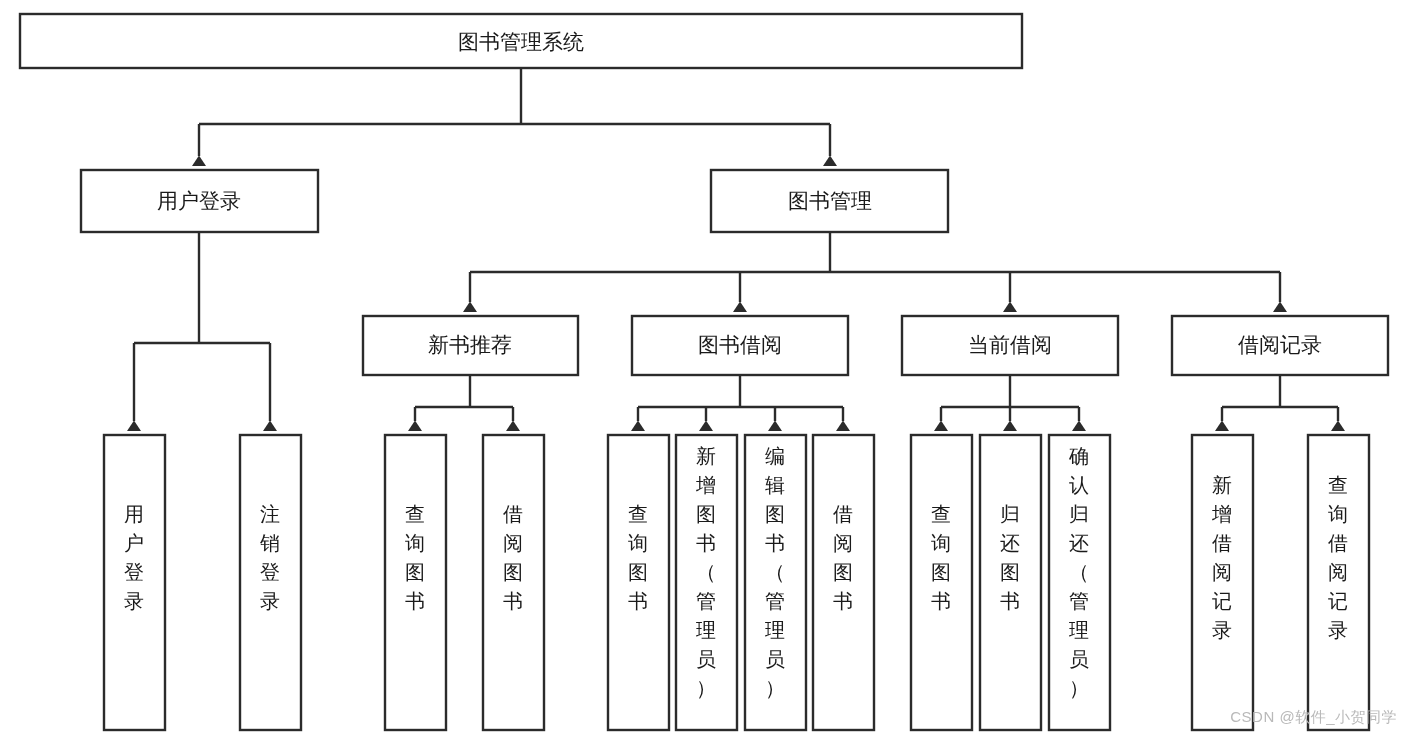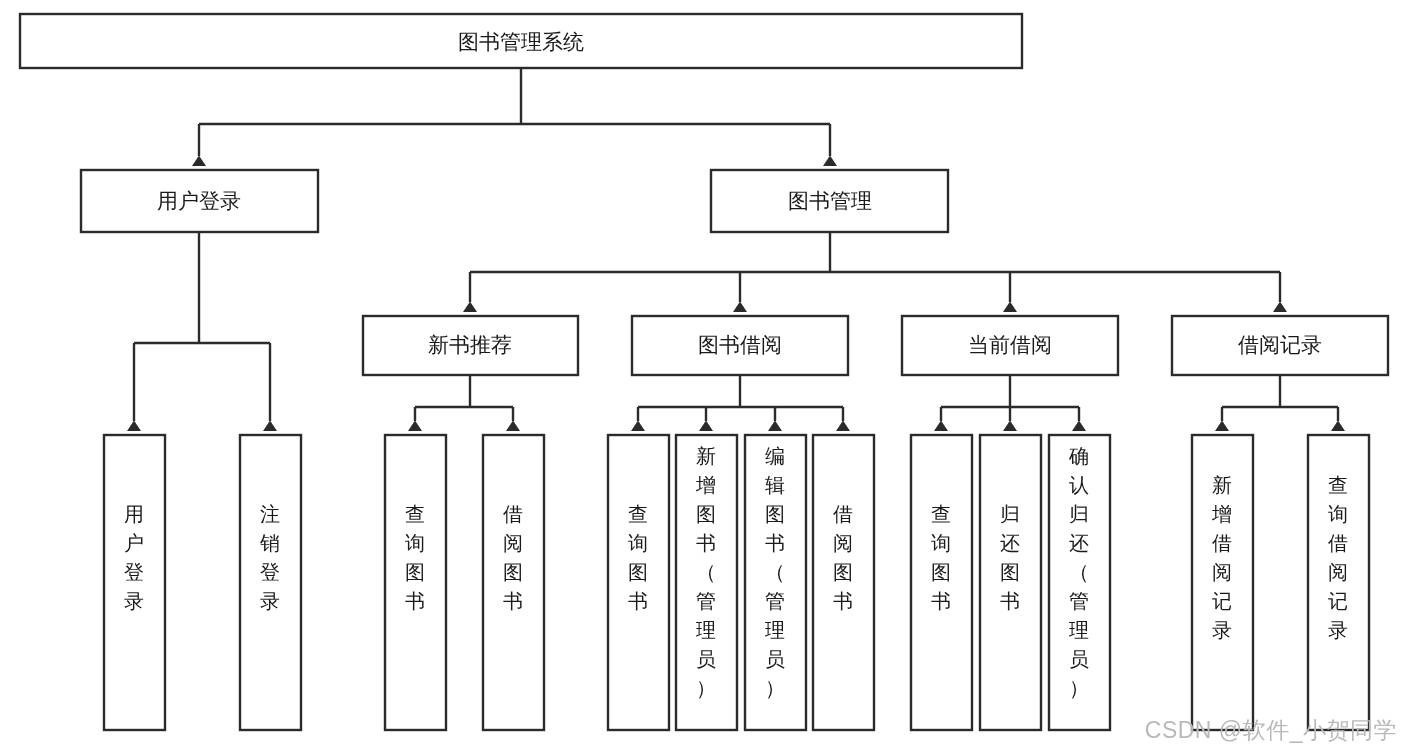--- a/index.html
+++ b/index.html
@@ -50,23 +50,23 @@
     fill: none;
     stroke-linecap: butt;
   }
   .arrow-head {
     fill: #2b2b2b;
     stroke: none;
   }
   .watermark {
     position: absolute;
     right: 8px;
-    bottom: 1px;
-    font-family: "Liberation Sans", "DejaVu Sans", sans-serif;
-    font-size: 23px;
+    bottom: 20px;
+    font-family: "Liberation Sans", "DejaVu Sans", sans-serif;
+    font-size: 15px;
     color: #b9b9b9;
     white-space: nowrap;
     user-select: none;
     letter-spacing: 0.5px;
   }
 </style>
 </head>
 <body>
 
 <div id="diagram-root">

